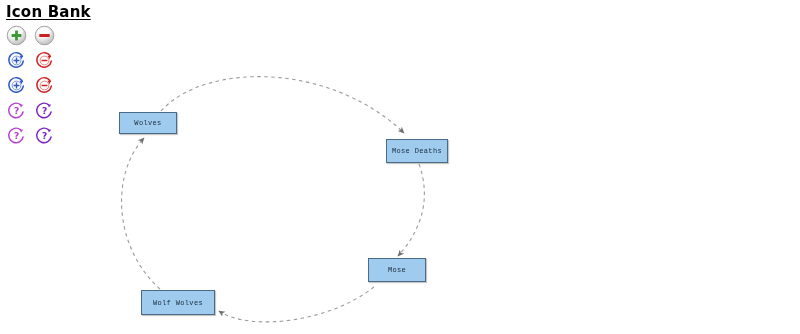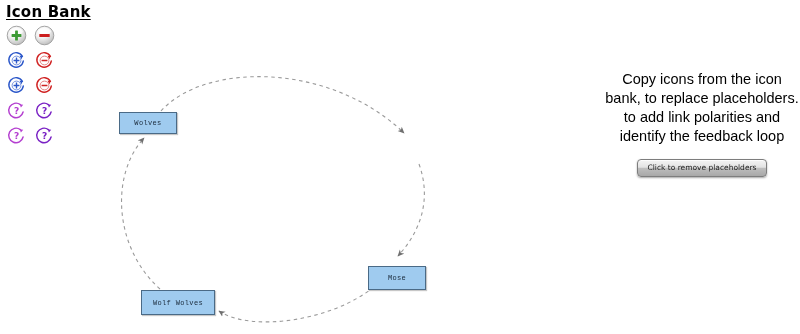--- a/index.html
+++ b/index.html
@@ -78,21 +78,21 @@
   .node-label {
     font-family: Liberation Mono, monospace;
     font-size: 7px;
     color: #1a2a3a;
     letter-spacing: 0.35px;
     white-space: nowrap;
     line-height: 8px;
   }
   #node-wolves       { left: 119px; top: 112px; width: 58px; height: 22px; }
   #node-mose-deaths  { left: 386px; top: 139px; width: 62px; height: 24px; }
-  #node-mose         { left: 368px; top: 266px; width: 58px; height: 24px; }
+  #node-mose         { left: 368px; top: 258px; width: 58px; height: 24px; }
   #node-wolf-births  { left: 141px; top: 290px; width: 74px; height: 25px; }
 
   
   #instructions-panel {
     position: absolute;
     left: 604px;
     top: 70px;
     width: 196px;
     text-align: center;
   }
@@ -238,24 +238,25 @@
     <path d="M419,164 C432,200 420,232 398,256" fill="none" stroke="#9a9a9a" stroke-width="1.1" stroke-dasharray="3.5,3.5" marker-end="url(#arrowhead)"></path>
 
     <path d="M374,287 C330,322 250,332 219,311" fill="none" stroke="#9a9a9a" stroke-width="1.1" stroke-dasharray="3.5,3.5" marker-end="url(#arrowhead)"></path>
 
     <path d="M160,289 C114,248 110,175 144,138" fill="none" stroke="#9a9a9a" stroke-width="1.1" stroke-dasharray="3.5,3.5" marker-end="url(#arrowhead)"></path>
   </svg>
 
   <div class="node-box" id="node-wolves">
     <span class="node-label">Wolves</span>
   </div>
+  <div class="node-box" id="node-mose-deaths">
+    <span class="node-label">Mose Deaths</span>
+  </div>
   <div class="node-box" id="node-mose">
     <span class="node-label">Mose</span>
   </div>
   <div class="node-box" id="node-wolf-births">
     <span class="node-label">Wolf Wolves</span>
   </div>
 </div>
 
 <div id="instructions-panel">
-  <div id="instructions-text">Copy icons from the icon bank, to replace placeholders. to add link polarities and identify the feedback loop</div>
-  <div id="remove-placeholders-button">Click to remove placeholders</div>
 </div>
 
 </body></html>

